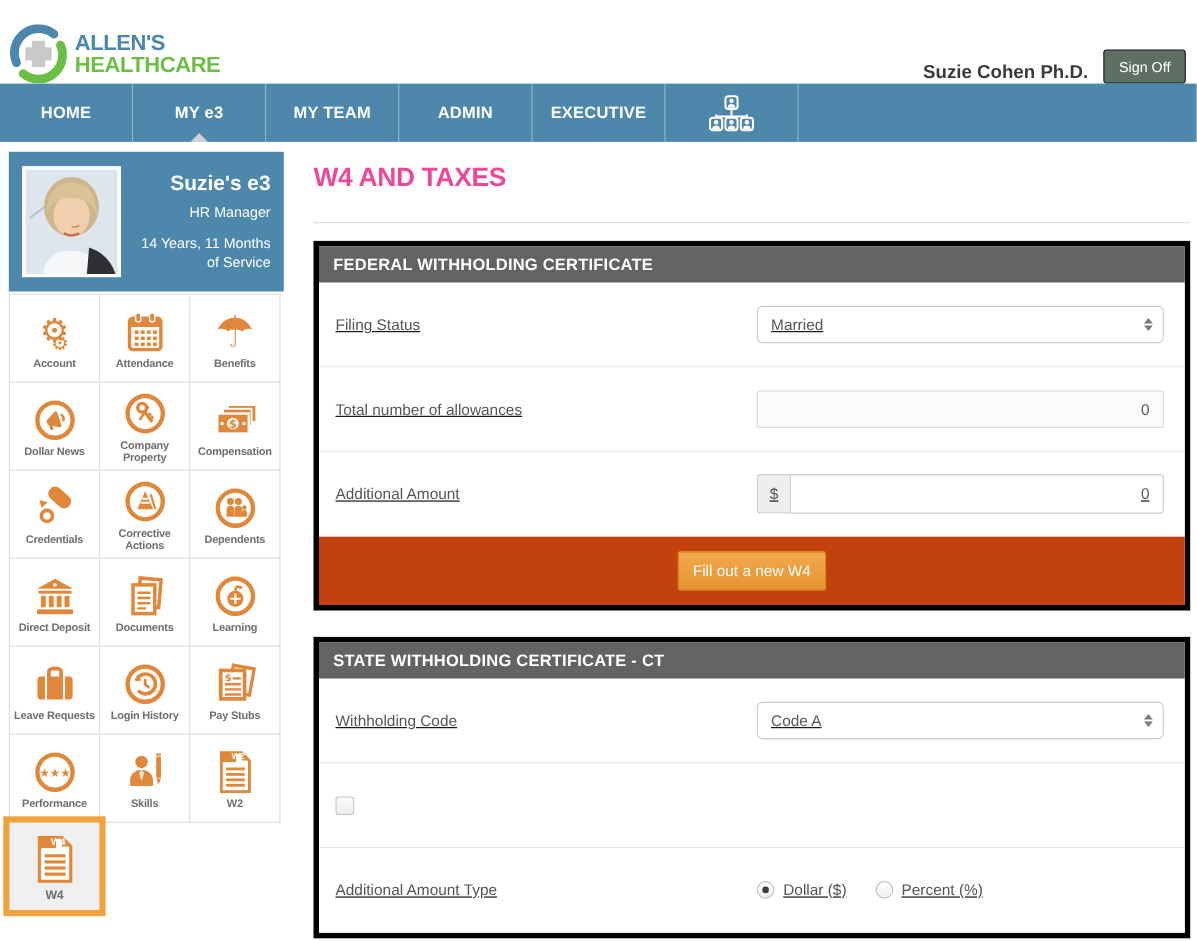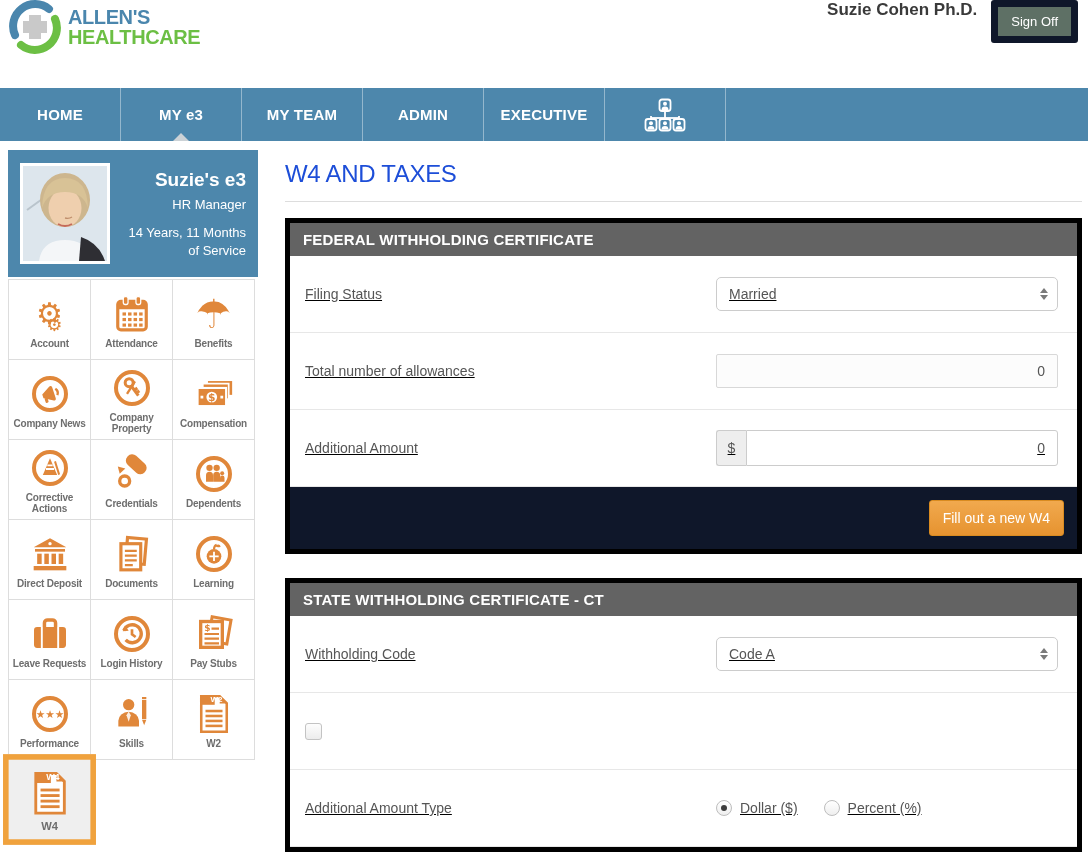--- a/index.html
+++ b/index.html
@@ -1,27 +1,27 @@
 <!DOCTYPE html>
 <html><head>
 <meta charset="utf-8">
 <style>
   * { margin:0; padding:0; box-sizing:border-box; }
   html,body { width:1088px; height:855px; overflow:hidden; background:#fff;
     font-family:"Liberation Sans", sans-serif; }
 
   
-  .header { height:88px; display:flex; align-items:flex-start; padding:0 10px 0 8px; background:#fff; }
+  .header { height:76px; display:flex; align-items:flex-end; padding:0 10px 0 8px; background:#fff; }
   .logo { display:flex; align-items:center; gap:6px; }
   .logo-text { line-height:1.02; font-weight:bold; font-size:20px; letter-spacing:-0.4px; }
   .logo-line1 { color:#4a86ad; }
   .logo-line2 { color:#6cbf44; }
   .header-spacer { flex:1; }
   .user-name { font-weight:bold; font-size:17px; color:#3a3a3a; margin-right:14px; }
-  .signoff-btn { background:#5e7065; border:7px solid #0f172a; color:#fff; font-size:13px;
+  .signoff-btn { background:#5e7065; border:1px solid #0f172a; color:#fff; font-size:13px;
     padding:7px 13px; border-radius:3px; cursor:pointer; font-family:"Liberation Sans",sans-serif; }
 
   
   .nav { height:53px; background:#4d87ac; display:flex; }
   .nav-tab { width:121px; display:flex; align-items:center; justify-content:center;
     color:#fff; font-weight:bold; font-size:15px; border-right:1px solid rgba(255,255,255,.4);
     position:relative; cursor:pointer; letter-spacing:0.2px;text-align:center; }
   .nav-tab.active::after { content:""; position:absolute; bottom:0; left:50%; margin-left:-8px;
     border-left:8px solid transparent; border-right:8px solid transparent;
     border-bottom:8px solid #ccd2d6; }
@@ -49,30 +49,30 @@
   .tile.selected { border:5px solid #f0a23d; background:#efefef; z-index:2; transform:scale(1.12); }
   .glyph { color:#e0873a; font-family:"DejaVu Sans", sans-serif; line-height:1; }
   .gear-big { font-size:30px; }
   .gear-small { font-size:18px; position:absolute; right:12px; bottom:2px; }
   .gear-wrap { position:relative; width:50px; height:44px; display:flex; align-items:center; justify-content:center; }
   .umbrella { font-size:40px; }
   .doc-label { position:absolute; top:4px; left:14px; color:#fff; font-size:8px; font-weight:bold; }
 
   
   .main { flex:1; padding:19px 6px 0 27px; }
-  .page-title { color:#1d4ed8; font-size:24px; font-weight:normal; letter-spacing:-0.3px; margin-bottom:13px; }
+  .page-title { color:#ec4899; font-size:24px; font-weight:bold; letter-spacing:-0.3px; margin-bottom:26px; }
   .title-rule { border:none; border-top:1px solid #ddd; margin-bottom:16px; }
 
   .panel { border:5px solid #000000; margin-bottom:24px; }
   .panel-header { background:#636363; color:#fff; font-weight:bold; font-size:15px;
     padding:8px 13px; letter-spacing:0.2px; }
   .form-row { display:flex; align-items:center; min-height:77px; padding:0 19px 0 15px;
     border-bottom:1px solid #e7e7e7; background:#fff;text-decoration:underline; }
   .row-label { flex:1; font-size:14px; color:#555; }
-  .row-control { width:342px; flex:none; }
+  .row-control { width:370px; flex:none; }
 
   .select { position:relative; height:34px; border:1px solid #ccc; border-radius:5px;
     background:#fff; display:flex; align-items:center; padding:0 28px 0 12px;
     font-size:14px; color:#555; cursor:pointer; }
   .sel-arrows { position:absolute; right:9px; top:50%; transform:translateY(-50%);
     display:flex; flex-direction:column; gap:2px; }
   .tri-up { width:0; height:0; border-left:4px solid transparent; border-right:4px solid transparent;
     border-bottom:5px solid #7a7a7a; }
   .tri-down { width:0; height:0; border-left:4px solid transparent; border-right:4px solid transparent;
     border-top:5px solid #7a7a7a; }
@@ -82,21 +82,21 @@
     font-family:"Liberation Sans",sans-serif; }
   .input-group { display:flex; width:100%; height:36px; }
   .input-addon { width:33px; background:#eee; border:1px solid #ccc; border-right:none;
     border-radius:3px 0 0 3px; display:flex; align-items:center; justify-content:center;
     font-size:14px; color:#555; }
   .input-group .num-input { border-radius:0 3px 3px 0; background:#fff; border-color:#ccc; height:36px; }
 
   .checkbox { width:17px; height:17px; border:1px solid #c3c3c3; border-radius:3px;
     background:linear-gradient(#fdfdfd,#ececec); cursor:pointer; }
 
-  .footer-row { background:#0f172a; padding:13px 13px; display:flex; justify-content:flex-end; }
+  .footer-row { background:#c2410c; padding:13px 13px; display:flex; justify-content:center; }
   .orange-btn { background:linear-gradient(#f1a94e,#e69330); border:1px solid #d98b20;
     color:#fff; font-size:14px; padding:9px 13px; border-radius:3px; cursor:pointer;
     font-family:"Liberation Sans",sans-serif; }
 
   .radio-group { display:flex; align-items:center; gap:26px; }
   .radio-item { display:flex; align-items:center; gap:8px; cursor:pointer; }
   .radio { width:16px; height:16px; border:1px solid #bdbdbd; border-radius:50%;
     background:linear-gradient(#fff,#efefef); position:relative; }
   .radio.checked::after { content:""; position:absolute; left:4px; top:4px; width:6px; height:6px;
     border-radius:50%; background:#3c3c3c; }
@@ -229,21 +229,21 @@
         <div class="tile-icon">
           <svg width="40" height="40" viewBox="0 0 24 24">
             <circle cx="12" cy="12" r="9.6" fill="none" stroke="#e0873a" stroke-width="2.4"></circle>
             <g transform="rotate(-18 12 12)">
               <path d="M7.5 10.8 L13 7.6 a1 1 0 0 1 1.5 0.9 v7 a1 1 0 0 1 -1.5 0.9 L7.5 13.2 z" fill="#e0873a"></path>
               <path d="M16 10 a3.2 3.2 0 0 1 0 4" stroke="#e0873a" stroke-width="1.4" fill="none"></path>
               <rect x="8" y="13.5" width="1.8" height="3" rx="0.6" fill="#e0873a"></rect>
             </g>
           </svg>
         </div>
-        <div class="tile-label">Company News</div>
+        <div class="tile-label">Dollar News</div>
       </div>
 
       <div class="tile">
         <div class="tile-icon">
           <svg width="40" height="40" viewBox="0 0 24 24">
             <circle cx="12" cy="12" r="9.6" fill="none" stroke="#e0873a" stroke-width="2.4"></circle>
             <circle cx="10.3" cy="8.8" r="2.4" fill="none" stroke="#e0873a" stroke-width="1.8"></circle>
             <path d="M11.6 10.8 L15.8 16.6 M14.6 15 l1.8 -1.3 M13.4 13.3 l1.8 -1.3" stroke="#e0873a" stroke-width="1.8" fill="none"></path>
             <path d="M13.8 8 L9 15.5" stroke="#e0873a" stroke-width="1.4"></path>
           </svg>
@@ -261,39 +261,39 @@
             <text x="10.7" y="15" font-size="6.2" font-weight="bold" fill="#e0873a" text-anchor="middle" font-family="DejaVu Sans">$</text>
             <rect x="4.2" y="12" width="1.6" height="1.6" fill="#fff"></rect>
             <rect x="15.7" y="12" width="1.6" height="1.6" fill="#fff"></rect>
           </svg>
         </div>
         <div class="tile-label">Compensation</div>
       </div>
 
       <div class="tile">
         <div class="tile-icon">
-          <svg width="40" height="40" viewBox="0 0 24 24">
-            <circle cx="12" cy="12" r="9.6" fill="none" stroke="#e0873a" stroke-width="2.4"></circle>
-            <path d="M12 6.2 L16.3 16.2 H7.7 z" fill="#e0873a"></path>
-            <path d="M10.4 10.4 h3.2 M9.6 12.6 h4.8" stroke="#fff" stroke-width="1.1"></path>
-            <path d="M15 8 l2.5 8" stroke="#e0873a" stroke-width="1.2"></path>
-          </svg>
-        </div>
-        <div class="tile-label">Corrective Actions</div>
-      </div>
-
-      <div class="tile">
-        <div class="tile-icon">
           <svg width="42" height="40" viewBox="0 0 24 24">
             <rect x="7.5" y="2" width="14" height="7.5" rx="3.6" transform="rotate(42 14 6)" fill="#e0873a"></rect>
             <circle cx="7.6" cy="16.2" r="3" fill="none" stroke="#e0873a" stroke-width="2"></circle>
             <path d="M3.5 7.5 l4.5 1.2 -3.4 3.2 z" fill="#e0873a"></path>
           </svg>
         </div>
         <div class="tile-label">Credentials</div>
+      </div>
+
+      <div class="tile">
+        <div class="tile-icon">
+          <svg width="40" height="40" viewBox="0 0 24 24">
+            <circle cx="12" cy="12" r="9.6" fill="none" stroke="#e0873a" stroke-width="2.4"></circle>
+            <path d="M12 6.2 L16.3 16.2 H7.7 z" fill="#e0873a"></path>
+            <path d="M10.4 10.4 h3.2 M9.6 12.6 h4.8" stroke="#fff" stroke-width="1.1"></path>
+            <path d="M15 8 l2.5 8" stroke="#e0873a" stroke-width="1.2"></path>
+          </svg>
+        </div>
+        <div class="tile-label">Corrective Actions</div>
       </div>
 
       <div class="tile">
         <div class="tile-icon">
           <svg width="40" height="40" viewBox="0 0 24 24">
             <circle cx="12" cy="12" r="9.6" fill="none" stroke="#e0873a" stroke-width="2.4"></circle>
             <g fill="#e0873a">
               <circle cx="9.3" cy="8.3" r="1.9"></circle>
                 <path d="M7.2 16.6 v-3.8 a2.1 2.1 0 0 1 4.2 0 v3.8 z"></path>
               <circle cx="13.6" cy="8.3" r="1.9"></circle>

